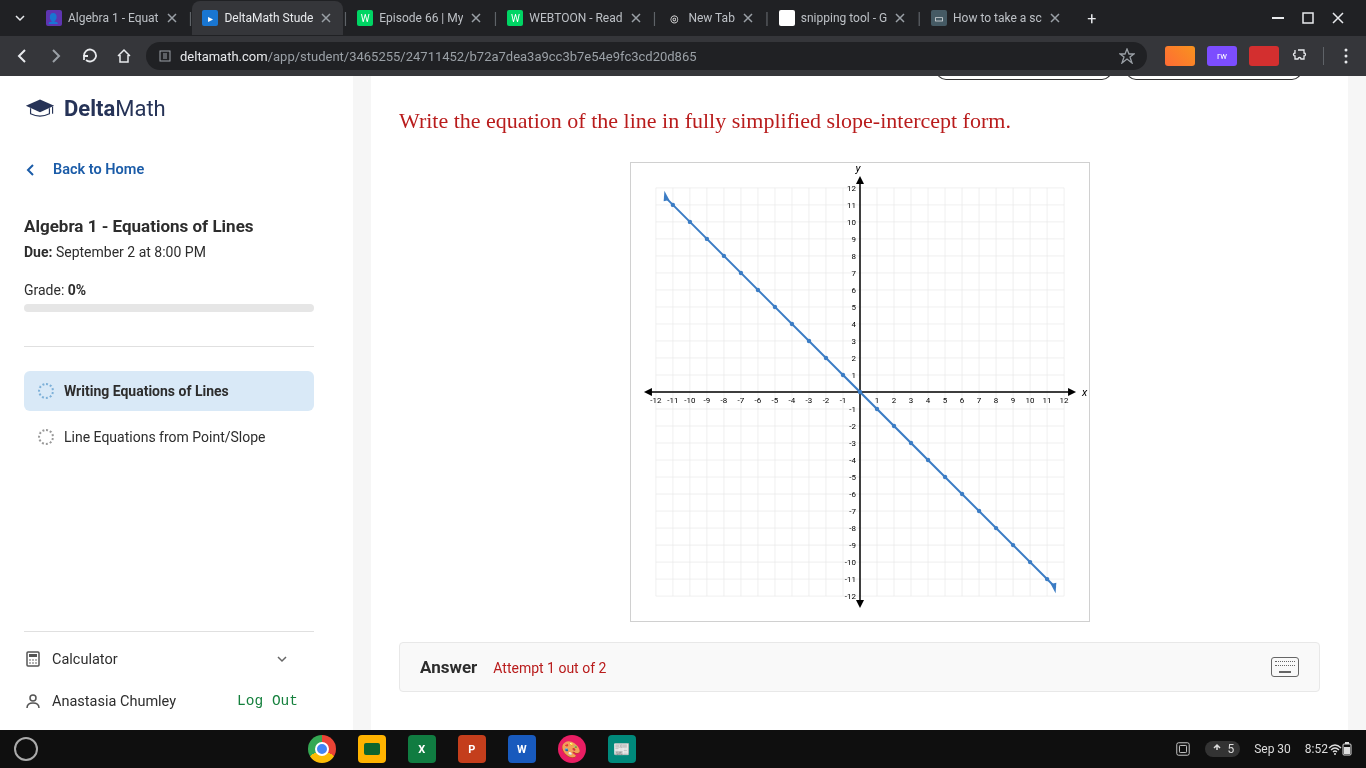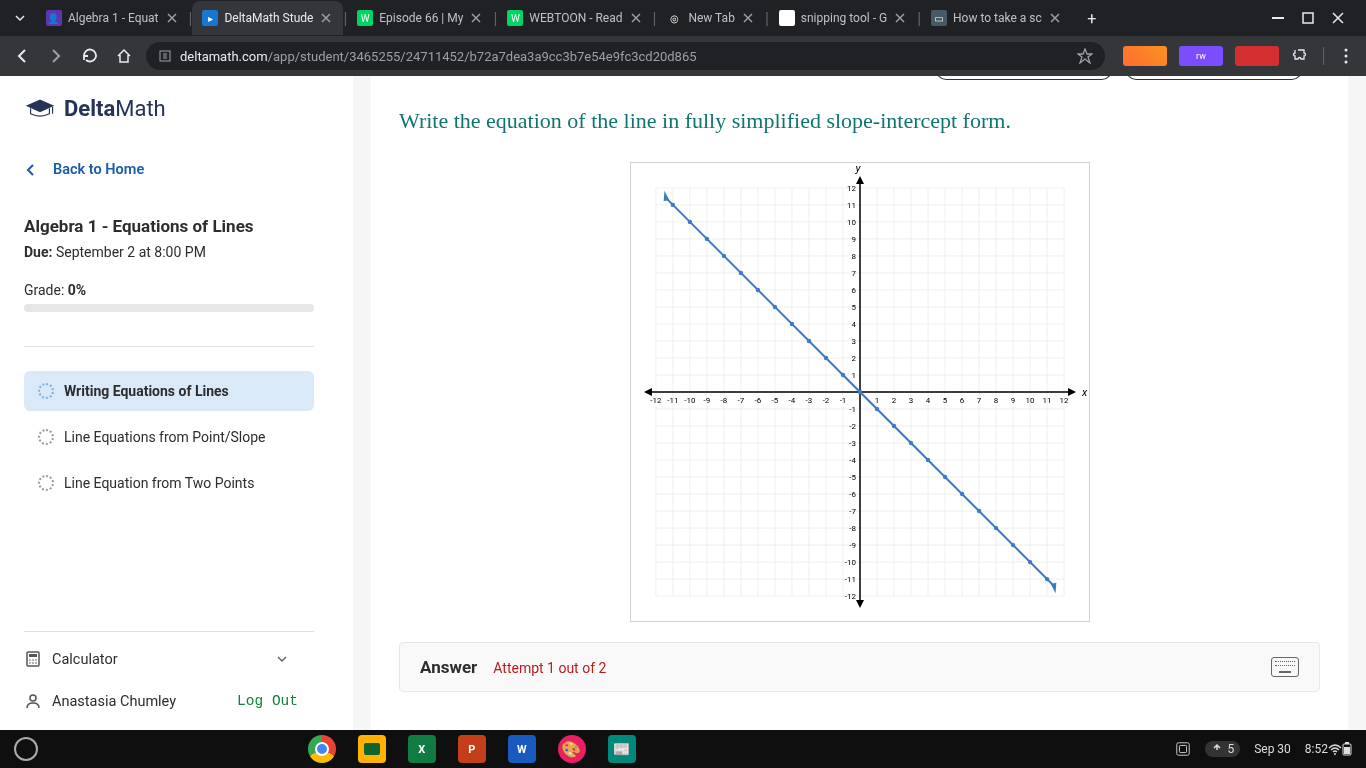--- a/index.html
+++ b/index.html
@@ -20,21 +20,21 @@
 .window-ctrl { width: 16px; height: 16px; cursor: pointer; display: flex; align-items: center; justify-content: center; }
 
 .toolbar { background: #35363a; display: flex; align-items: center; height: 40px; padding: 0 10px; gap: 10px; }
 .nav-btn { width: 24px; height: 24px; display: flex; align-items: center; justify-content: center; color: #9aa0a6; cursor: pointer; }
 .nav-btn.active { color: #e8eaed; }
 .url-bar { flex: 1; height: 28px; background: #202124; border-radius: 14px; display: flex; align-items: center; padding: 0 12px; gap: 8px; color: #9aa0a6; font-size: 13px; }
 .url-domain { color: #e8eaed; }
 .url-path { color: #9aa0a6; }
 .toolbar-icons { display: flex; gap: 12px; align-items: center; margin-left: 8px; }
 .toolbar-icon { width: 20px; height: 20px; cursor: pointer; display: flex; align-items: center; justify-content: center; color: #e8eaed; }
-.ext-icon { width: 44px; height: 20px; border-radius: 4px; }
+.ext-icon { width: 30px; height: 20px; border-radius: 4px; }
 
 
 .main-area { display: flex; height: calc(100% - 76px - 38px); background: #fff; border-radius: 23px; }
 .sidebar { width: 353px; background: #fff; padding: 20px 24px; display: flex; flex-direction: column; border-right: 1px solid transparent; position: relative; }
 .logo { display: flex; align-items: center; gap: 8px; margin-bottom: 40px; color: #263357; }
 .logo-icon { width: 32px; height: 22px; }
 .logo-text { font-size: 22px; font-weight: 400; }
 .logo-text b { font-weight: 700; }
 .back-home { display: flex; align-items: center; gap: 15px; color: #1b5ca8; font-size: 14.5px; font-weight: 600; margin-bottom: 38px; cursor: pointer; }
 .assignment-title { font-size: 17px; font-weight: 700; color: #2d2d2d; margin-bottom: 8px; }
@@ -50,21 +50,21 @@
 .topic-item.active .topic-radio { border-color: #7db0d8; }
 .sidebar-bottom { margin-top: auto; }
 .divider2 { height: 1px; background: #e0e0e0; margin: 0 0 18px 0; width: 290px; }
 .calc-row { display: flex; align-items: center; gap: 10px; font-size: 14.5px; color: #2d2d2d; cursor: pointer; margin-bottom: 24px; }
 .calc-chevron { margin-left: auto; margin-right: 40px; color: #666; }
 .user-row { display: flex; align-items: center; gap: 10px; font-size: 14.5px; color: #2d2d2d; margin-top: 9px; }
 .logout { color: #15803d; margin-left: auto; margin-right: 30px; cursor: pointer; font-family: Liberation Mono, monospace; }
 
 .content { flex: 1; background: #f6f6f6; padding: 0; overflow: auto; position: relative; }
 .content-inner { background: #fff; margin: 0 18px; padding: 0 28px 40px 28px; }
-.question { font-size: 22px; color: #0f766e; font-family: Georgia, serif; padding: 32px 0 20px 0; }
+.question { font-size: 22px; color: #b91c1c; font-family: Georgia, serif; padding: 32px 0 20px 0; }
 .graph-container { width: 460px; height: 460px; border: 1px solid #d0d0d0; margin: 8px auto 20px auto; background: #fff; position: relative; }
 .graph-svg { width: 100%; height: 100%; }
 
 .answer-section { background: #f9f9f9; border: 1px solid #e8e8e8; border-radius: 4px; padding: 14px 20px; margin-top: 20px; display: flex; align-items: center; justify-content: space-between; }
 .answer-label { font-size: 17px; font-weight: 700; color: #2d2d2d; }
 .attempt-label { font-size: 14px; color: #b91c1c; margin-left: 12px; font-weight: 400; }
 .keyboard-icon { width: 28px; height: 20px; border: 1.5px solid #666; border-radius: 3px; cursor: pointer; position: relative; }
 .keyboard-icon::before { content: ""; position: absolute; top: 3px; left: 3px; right: 3px; height: 3px; border-top: 1px dotted #666; border-bottom: 1px dotted #666; }
 .keyboard-icon::after { content: ""; position: absolute; bottom: 3px; left: 7px; right: 7px; height: 2px; background: #666; }
 
@@ -244,24 +244,20 @@
     <div class="grade-bar"></div>
     <div class="divider"></div>
     <div id="topics-container">
         <div class="topic-item active">
           <span class="topic-radio"></span>
           <span>Writing Equations of Lines</span>
         </div>
         <div class="topic-item">
           <span class="topic-radio"></span>
           <span>Line Equations from Point/Slope</span>
-        </div>
-        <div class="topic-item">
-          <span class="topic-radio"></span>
-          <span>Line Equation from Two Points</span>
         </div>
       </div>
     <div class="sidebar-bottom">
       <div class="divider2"></div>
       <div class="calc-row">
         <svg width="18" height="18" viewBox="0 0 18 18">
             <rect x="3" y="2" width="12" height="14" stroke="#555" fill="none" stroke-width="1.5" rx="1"></rect>
             <rect x="5" y="4" width="8" height="3" fill="#555"></rect>
             <circle cx="6" cy="10" r="0.8" fill="#555"></circle>
             <circle cx="9" cy="10" r="0.8" fill="#555"></circle>

